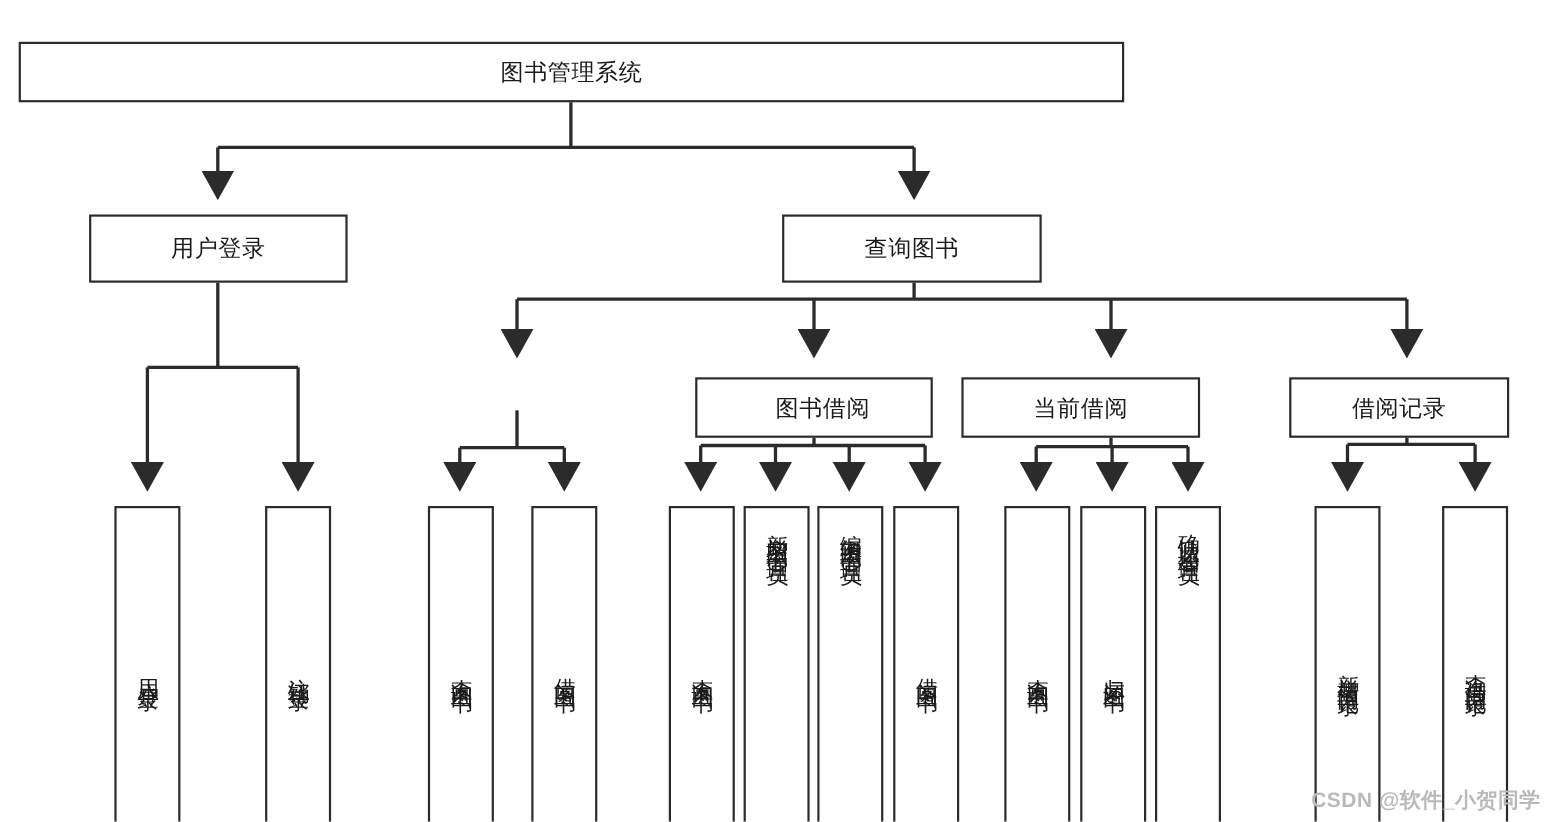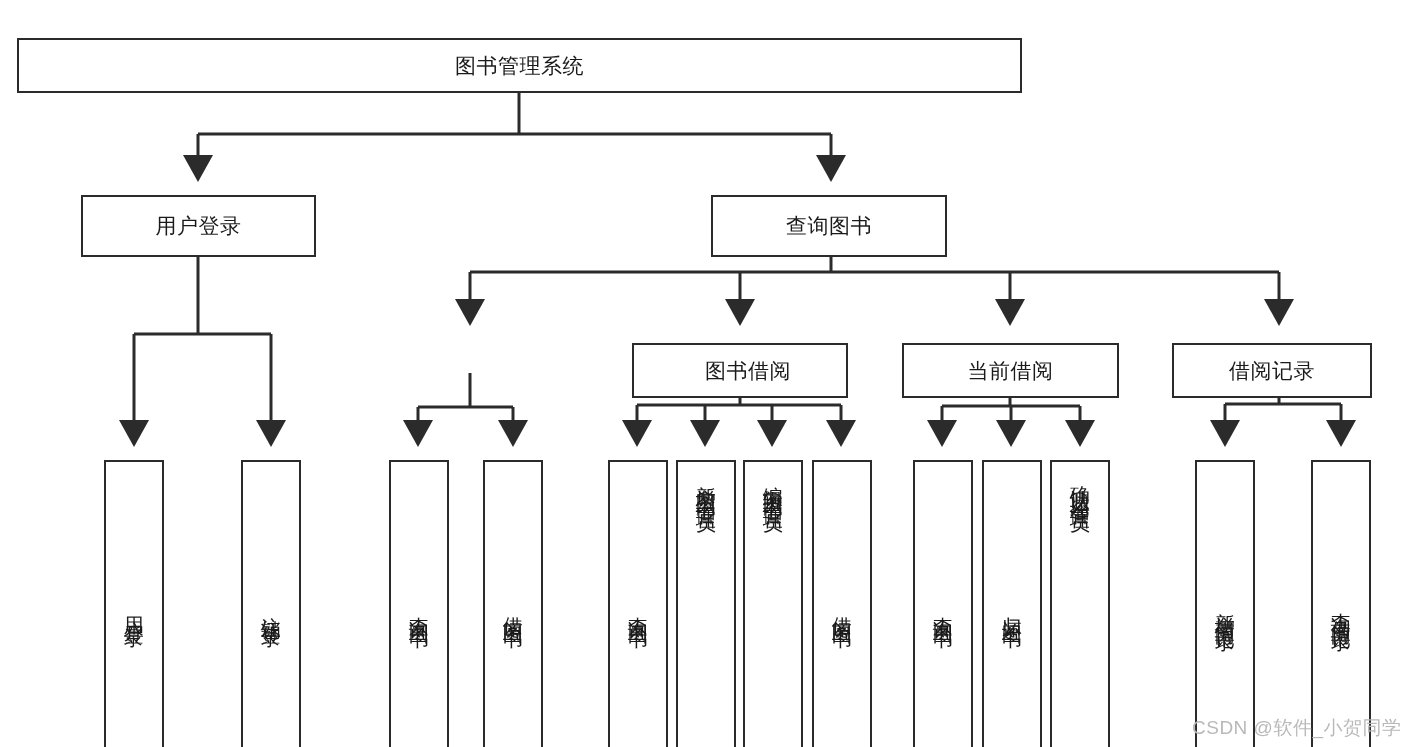--- a/index.html
+++ b/index.html
@@ -122,21 +122,21 @@
   <div class="node h" style="left:81px; top:170px; width:235px; height:62px;">
     <span>用户登录</span>
   </div>
   <div class="node h" style="left:711px; top:170px; width:236px; height:62px;">
     <span>查询图书</span>
   </div>
 
   <div class="node h" style="left:632px; top:318px; width:216px; height:55px;padding-left:16px;">
     <span>图书借阅</span>
   </div>
-  <div class="node h" style="left:902px; top:318px; width:217px; height:55px;">
+  <div class="node h" style="left:874px; top:318px; width:217px; height:55px;">
     <span>当前借阅</span>
   </div>
   <div class="node h" style="left:1172px; top:318px; width:200px; height:55px;">
     <span>借阅记录</span>
   </div>
 
   <div class="node v" style="left:104px; top:435px; width:60px; height:298px; align-items:center;">
     <span class="vtext">用户登录</span>
   </div>
   <div class="node v" style="left:241px; top:435px; width:60px; height:298px; align-items:center;">
@@ -173,15 +173,15 @@
     <span class="vtext">确认归还（管理员）</span>
   </div>
 
   <div class="node v" style="left:1195px; top:435px; width:60px; height:298px; align-items:center;">
     <span class="vtext">新增借阅记录</span>
   </div>
   <div class="node v" style="left:1311px; top:435px; width:60px; height:298px; align-items:center;">
     <span class="vtext">查询借阅记录</span>
   </div>
 
-  <div class="watermark" style="left:1192px; top:715px;">CSDN @软件_小贺同学</div>
+  <div class="watermark" style="left:1192px; top:715px;font-weight:bold;">CSDN @软件_小贺同学</div>
 
 </div>
 
 </body></html>

